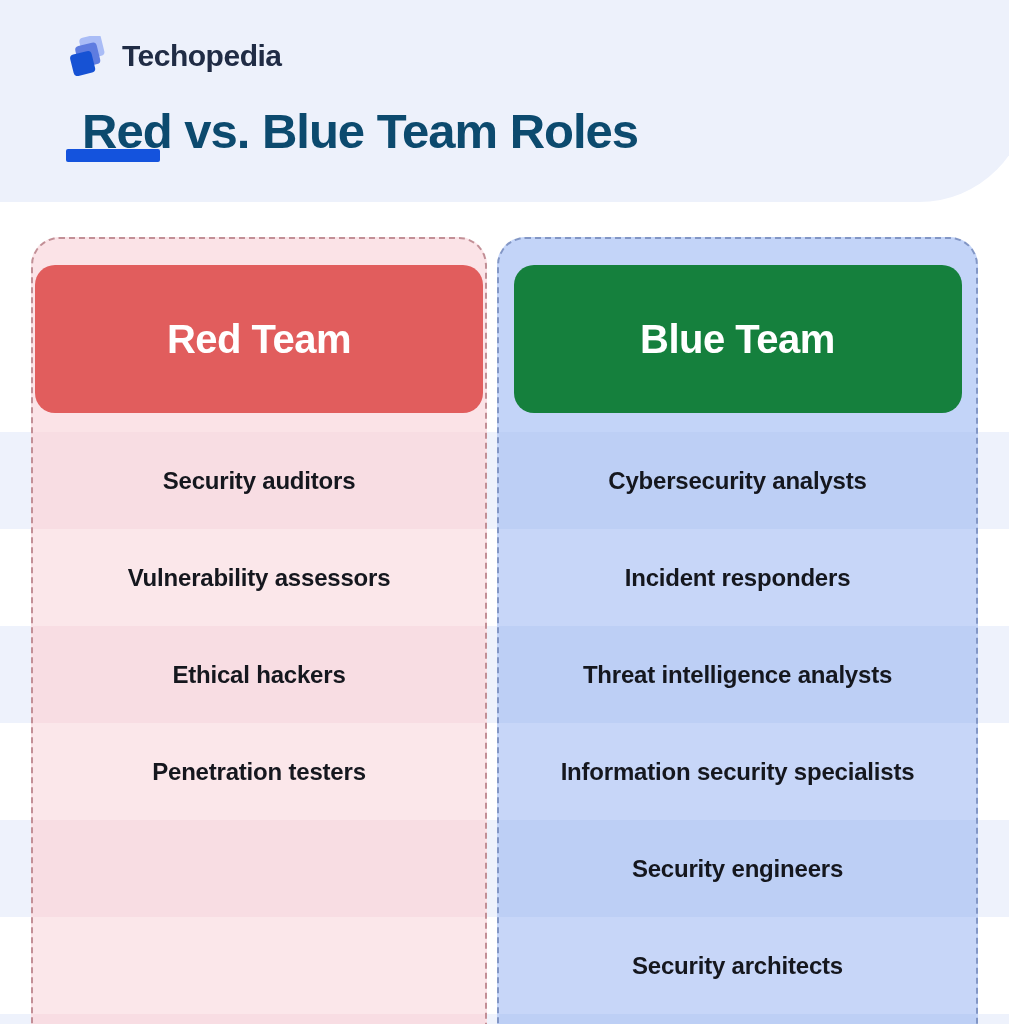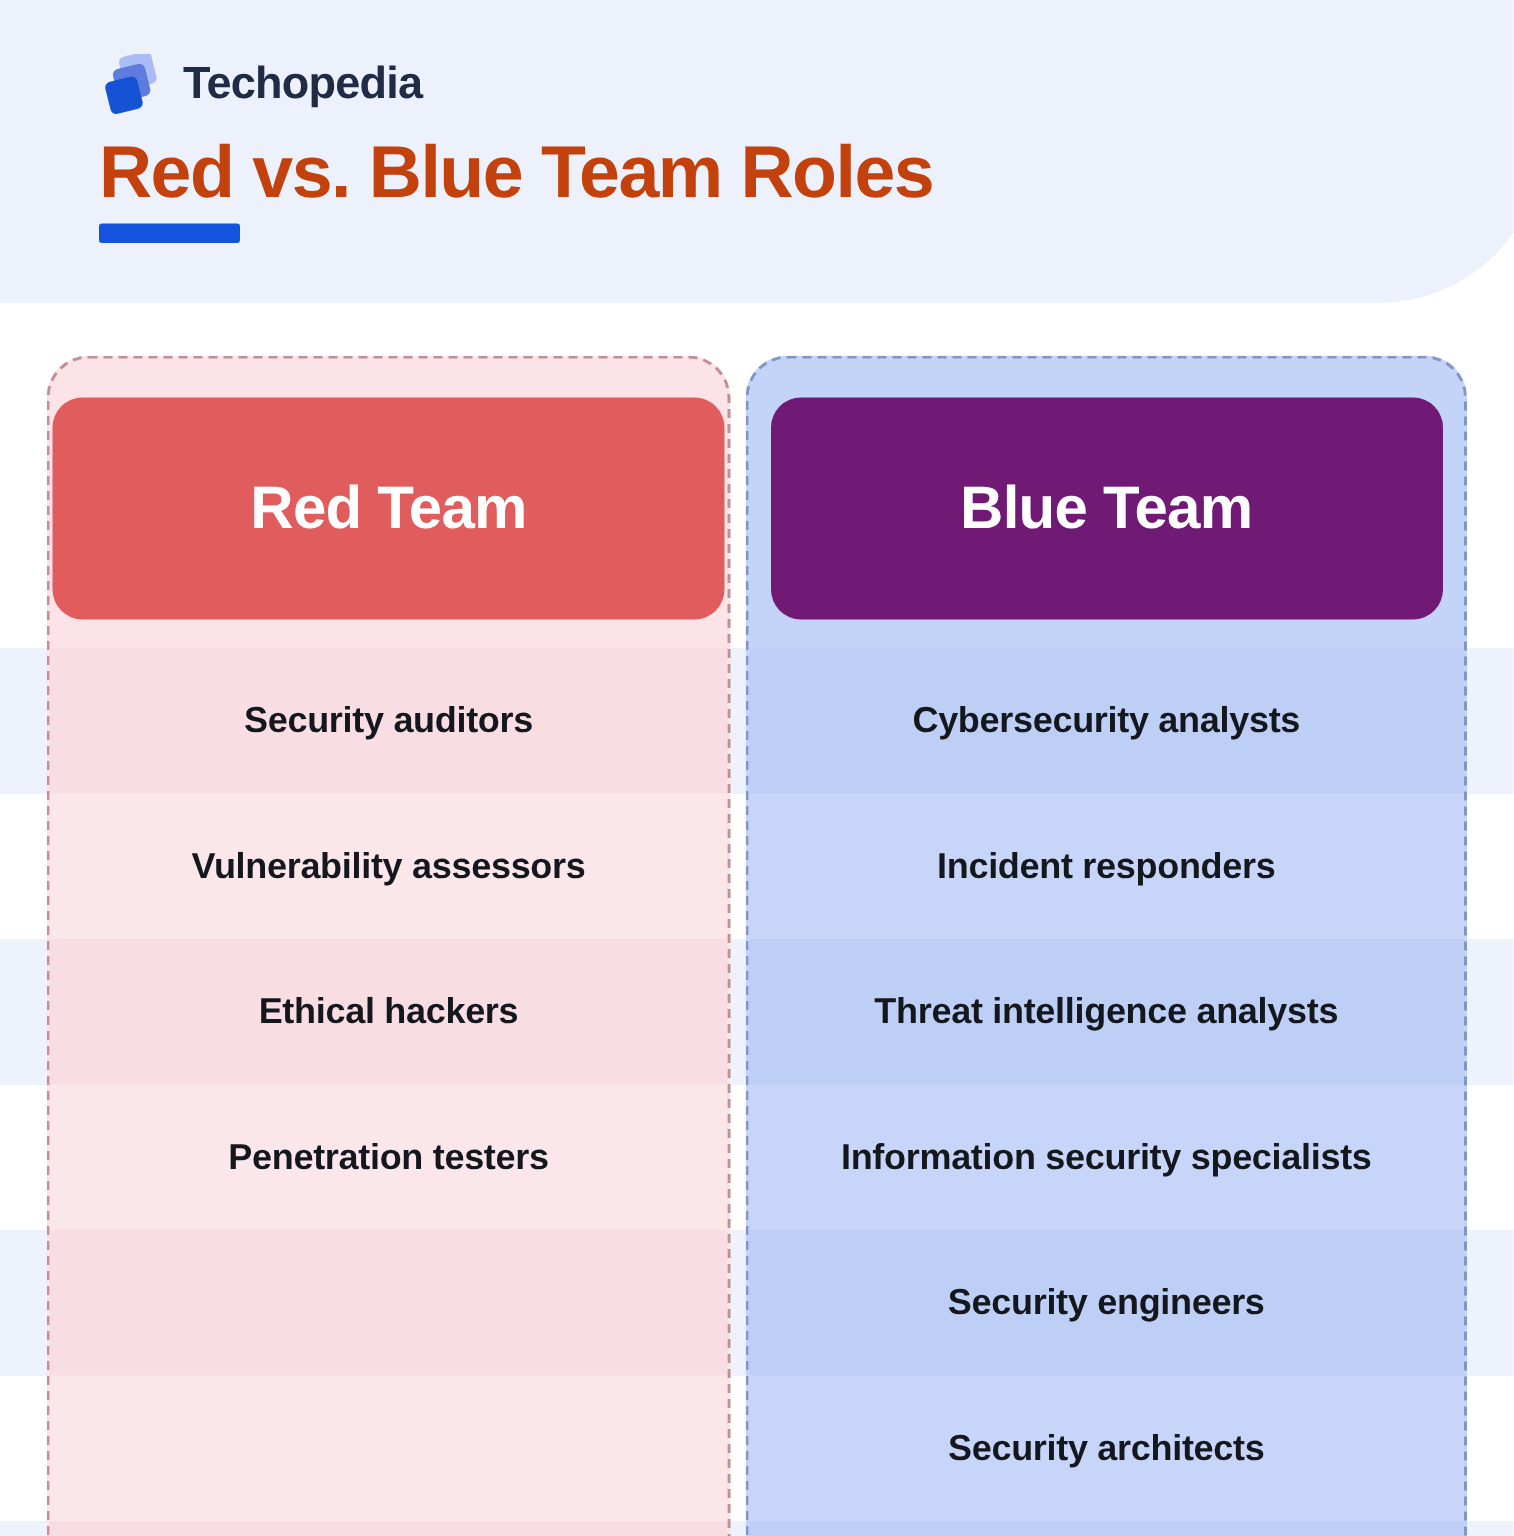--- a/index.html
+++ b/index.html
@@ -15,22 +15,22 @@
       #ffffff 97px, #ffffff 194px);
   }
   
   .hero{
     position:absolute;left:0;top:0;width:100%;height:202px;
     background:#edf1fb;border-radius:0 0 110px 0;
   }
   .brand{position:absolute;left:66px;top:36px;display:flex;align-items:center;gap:12px;}
   .brand-name{font-size:30px;font-weight:700;color:#202c45;letter-spacing:-0.5px;}
   .page-title{
-    position:absolute;left:66px;top:90px;margin:0;
-    font-size:49px;font-weight:800;color:#c2410c;letter-spacing:-1px;line-height:1.05;
+    position:absolute;left:66px;top:90px;margin:16px;
+    font-size:49px;font-weight:800;color:#0c4a6e;letter-spacing:-1px;line-height:1.05;
   }
   .title-underline{
     position:absolute;left:66px;top:149px;width:94px;height:13px;
     background:#1453dd;border-radius:2px;
   }
   
   .panel{
     position:absolute;top:237px;height:830px;box-sizing:border-box;
     border:2px dashed;border-radius:28px 28px 0 0;overflow:hidden;
   }
@@ -86,21 +86,21 @@
       <div class="row">Vulnerability assessors</div>
       <div class="row">Ethical hackers</div>
       <div class="row">Penetration testers</div>
       <div class="row"></div>
       <div class="row"></div>
       <div class="row"></div>
     </div>
   </section>
 
   <section class="panel blue">
-    <div class="team-card" style="background-color: #701a75;">
+    <div class="team-card" style="background-color: #15803d;">
       <span>Blue Team</span>
     </div>
     <div class="rows">
       <div class="row">Cybersecurity analysts</div>
       <div class="row">Incident responders</div>
       <div class="row">Threat intelligence analysts</div>
       <div class="row">Information security specialists</div>
       <div class="row">Security engineers</div>
       <div class="row">Security architects</div>
       <div class="row"></div>

